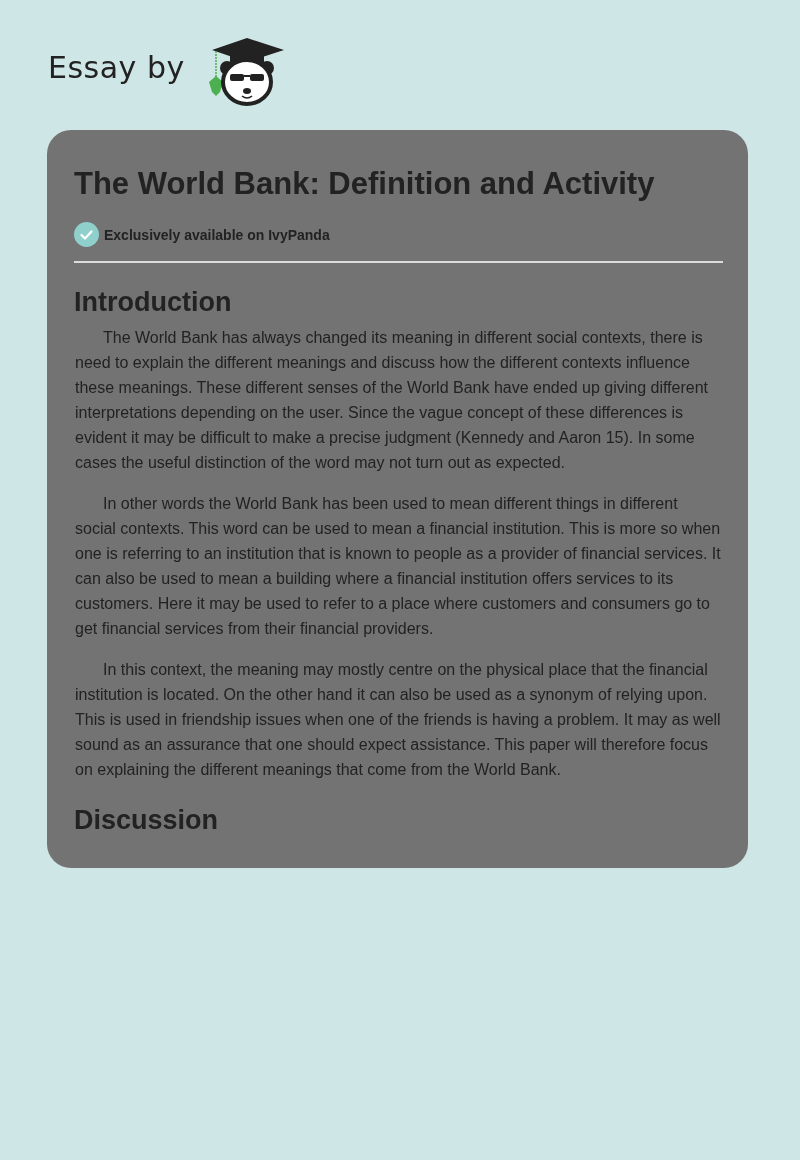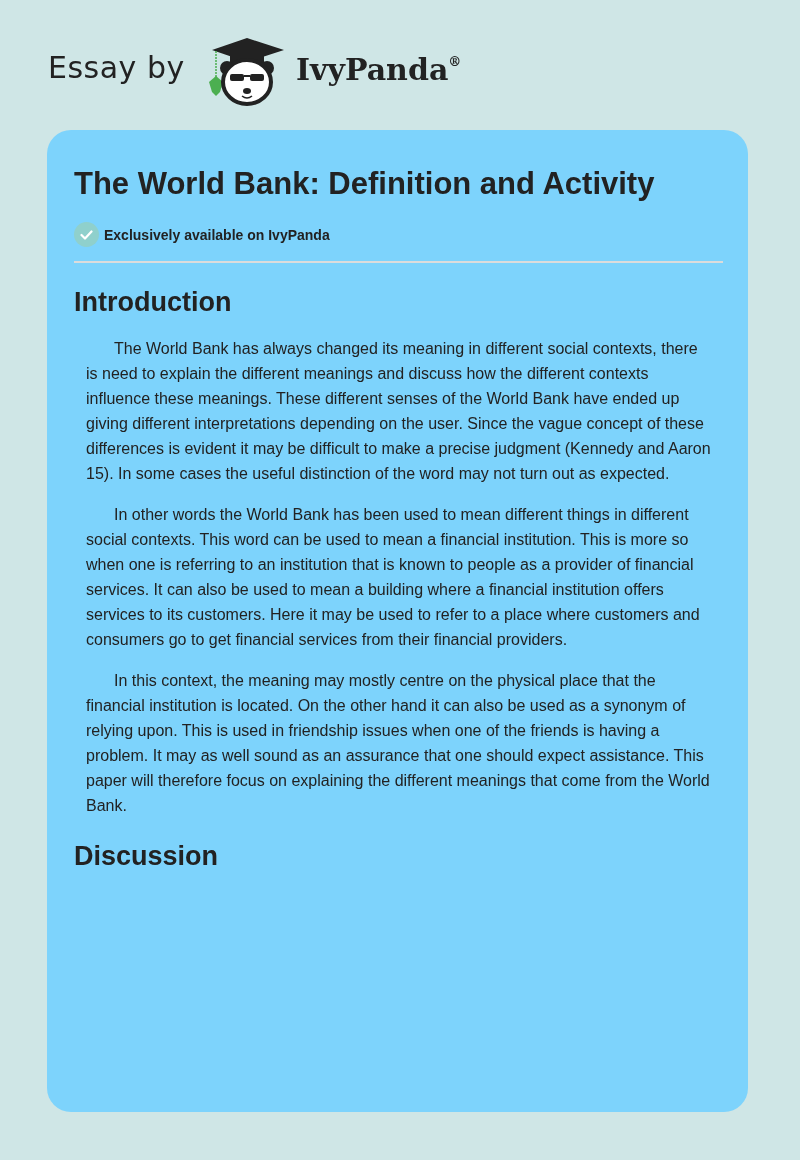--- a/index.html
+++ b/index.html
@@ -21,22 +21,22 @@
   .logo-icon {
     position: absolute; left: 202px; top: 36px; width: 90px; height: 72px;
   }
   .brand {
     position: absolute; left: 296px; top: 52px;
     font-family: "DejaVu Serif", serif; font-weight: bold;
     font-size: 30px; color: #222;
   }
   .brand sup { font-size: 13px; vertical-align: top; position: relative; top: 2px; }
   .card {
-    position: absolute; left: 47px; top: 130px; width: 701px; height: 982px;
-    background: #7dd3fc; border-radius: 24px; overflow: hidden;
+    position: absolute; left: 47px; top: 130px; width: 701px; height: 738px;
+    background: #737373; border-radius: 24px; overflow: hidden;
   }
   .card-inner { position: absolute; left: 27px; top: 0; width: 649px; }
   .title {
     margin: 0; position: absolute; top: 36px; left: 0;
     font-size: 31px; font-weight: bold; color: #222; white-space: nowrap;
   }
   .badge {
     position: absolute; top: 92px; left: 0; display: flex; align-items: center; justify-content: flex-end;
   }
   .check {
@@ -45,21 +45,21 @@
   }
   .badge-text { margin-left: 5px; font-size: 14px; font-weight: bold; color: #222; }
   .divider {
     position: absolute; top: 131px; left: 0; width: 649px; height: 2px; background: #dcdcdc;
   }
   .content { position: absolute; top: 150px; left: 0; width: 649px; }
   h2 {
     margin: 0; font-size: 27px; font-weight: bold; color: #222; line-height: 44px;
   }
   p {
-    margin: 12px; font-size: 16px; line-height: 25px; color: #222; text-indent: 28px;
+    margin: 1px; font-size: 16px; line-height: 25px; color: #222; text-indent: 28px;
   }
   .intro-h { }
   .para { margin-bottom: 16px; }
   .disc-h { margin-top: 4px; margin-bottom: 14px; }
 </style>
 </head>
 <body>
 
 <div class="header">
   <span class="essay-by">Essay by</span>
@@ -70,21 +70,20 @@
     <path d="M7,46 L14,40 L21,46 L18,56 L14,60 L10,56 Z" fill="#4caf50"></path>
     <circle cx="25" cy="32" r="7" fill="#222"></circle>
     <circle cx="65" cy="32" r="7" fill="#222"></circle>
     <ellipse cx="45" cy="46" rx="24" ry="22" fill="#fff" stroke="#222" stroke-width="4"></ellipse>
     <rect x="28" y="38" width="14" height="7" rx="2" fill="#222"></rect>
     <rect x="48" y="38" width="14" height="7" rx="2" fill="#222"></rect>
     <line x1="42" y1="40" x2="48" y2="40" stroke="#222" stroke-width="2"></line>
     <ellipse cx="45" cy="55" rx="4" ry="3" fill="#222"></ellipse>
     <path d="M40,60 Q45,64 50,60" stroke="#222" stroke-width="1.5" fill="none"></path>
   </svg>
-  <span class="brand"><span>IvyPanda</span><sup>®</sup></span>
 </div>
 
 <div class="card">
   <div class="card-inner">
     <h1 class="title">The World Bank: Definition and Activity</h1>
 
     <div class="badge">
       <span class="check">
         <svg width="13" height="10" viewBox="0 0 13 10">
             <path d="M1.5,5 L5,8.5 L11.5,1.5" stroke="#fff" stroke-width="2.2" fill="none" stroke-linecap="round" stroke-linejoin="round"></path>

